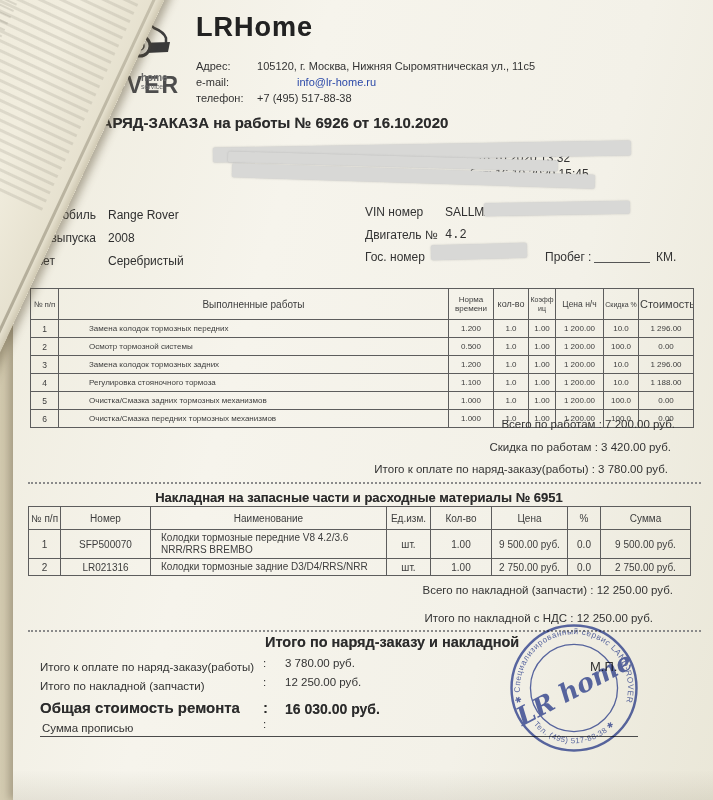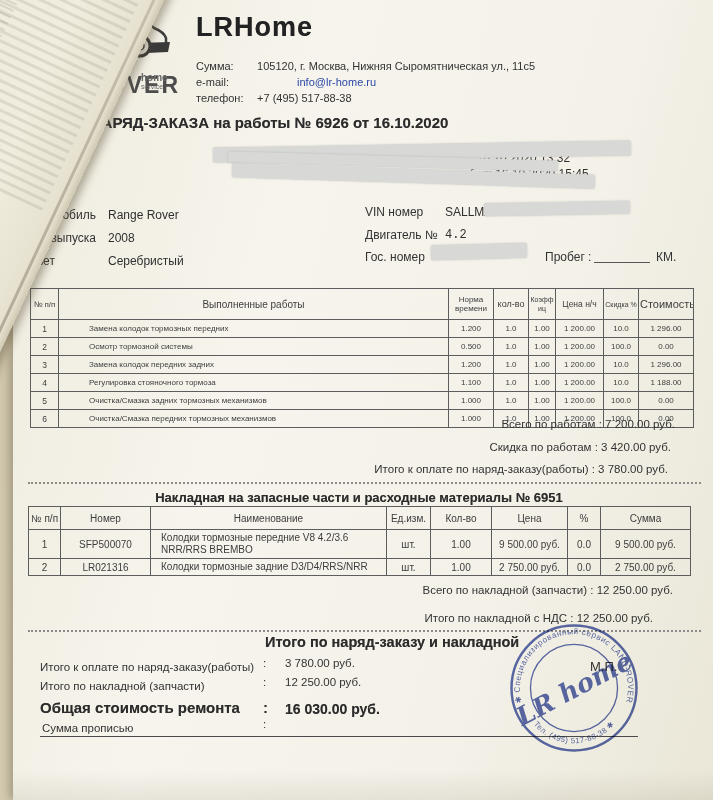--- a/index.html
+++ b/index.html
@@ -96,21 +96,21 @@
     <path d="M40 12 L44 26 M70 9 L72 26 M98 8 L100 26" stroke="#3e3e3e" stroke-width="1.5" fill="none"></path>
   </svg>
   <div class="abs logo-text" style="left:8px;top:72px;">LAND ROVER</div>
   <div class="abs logo-sub" style="left:141px;top:74px;">
     <span>home</span><br>
     <span class="srv">service</span>
   </div>
 
   <div class="abs brand soft" style="left:196px;top:12px;">LRHome</div>
   <div class="abs contact-row" style="left:196px;top:60px;">
-    <span class="lbl">Сумма:</span>
+    <span class="lbl">Адрес:</span>
     <span>105120, г. Москва, Нижняя Сыромятническая ул., 11с5</span>
   </div>
   <div class="abs contact-row" style="left:196px;top:76px;">
     <span class="lbl">e-mail:</span>
     <span class="email">info@lr-home.ru</span>
   </div>
   <div class="abs contact-row" style="left:196px;top:92px;">
     <span class="lbl">телефон:</span>
     <span>+7 (495) 517-88-38</span>
   </div>
@@ -190,21 +190,21 @@
     <td>0.500</td>
     <td>1.0</td>
     <td>1.00</td>
     <td>1 200.00</td>
     <td>100.0</td>
     <td>0.00</td>
   </tr>
 
   <tr>
     <td class="num">3</td>
-    <td class="desc">Замена колодок передних задних</td>
+    <td class="desc">Замена колодок тормозных задних</td>
     <td>1.200</td>
     <td>1.0</td>
     <td>1.00</td>
     <td>1 200.00</td>
     <td>10.0</td>
     <td>1 296.00</td>
   </tr>
 
   <tr>
     <td class="num">4</td>

